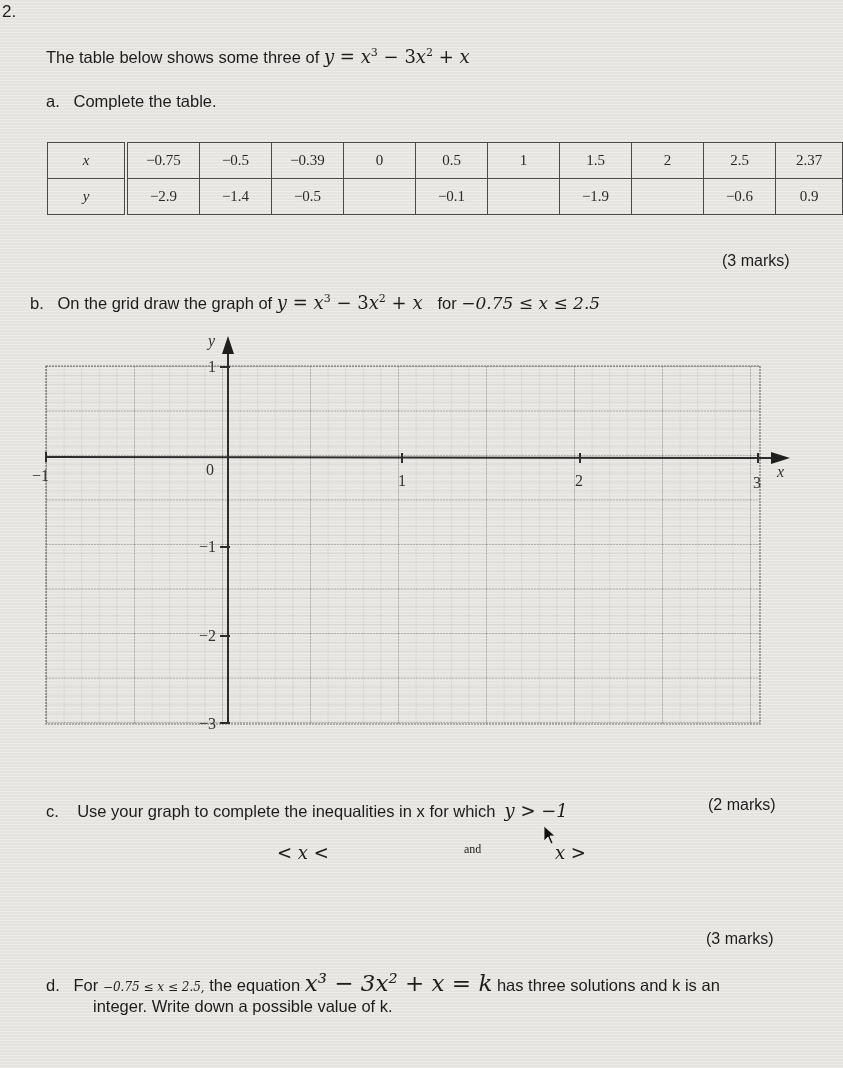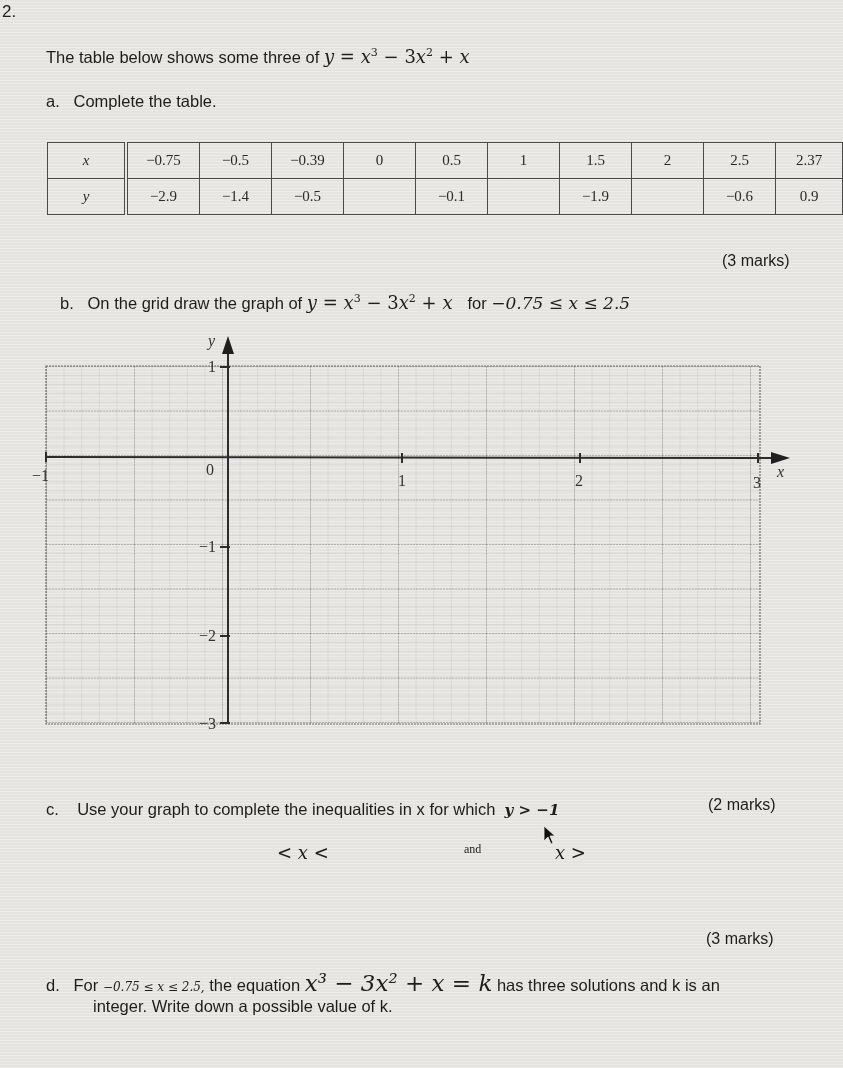--- a/index.html
+++ b/index.html
@@ -82,21 +82,21 @@
     <td>−1.9</td>
     <td></td>
     <td>−0.6</td>
     <td>0.9</td>
   </tr>
 </tbody>
   </table>
 
 <div class="abs marks" style="left:722px; top:252px;">(3 marks)</div>
 
-<div class="abs line" style="left:60px; top:292px;">
+<div class="abs line" style="left:30px; top:292px;">
   <span>b.</span>&nbsp;&nbsp;
   <span>On the grid draw the graph of</span>
   <span class="math" style="font-size:18px;">
     <span>y</span>
     <span class="up">=</span>
     <span>x</span><sup>3</sup>
     <span class="up">−</span>
     <span class="up">3</span><span>x</span><sup>2</sup>
     <span class="up">+</span>
     <span>x</span>
@@ -152,21 +152,21 @@
     <text x="199" y="321">−2</text>
     <text x="199" y="409">−3</text>
   </g>
 </svg>
 
 <div class="abs marks" style="left:708px; top:760px;margin-top:36px;">(2 marks)</div>
 
 <div class="abs line" style="left:46px; top:800px;">
   <span>c.</span>&nbsp;&nbsp;&nbsp;
   <span>Use your graph to complete the inequalities in x for which</span>&nbsp;
-  <span class="math" style="font-size:15px;font-weight:bold;">y &gt; −1</span>
+  <span class="math" style="font-size:18px;">y &gt; −1</span>
 </div>
 <div class="abs math" style="left:277px; top:842px; font-size:18px;">&lt; x &lt;</div>
 <div class="abs" style="left:464px; top:842px; font-family:'Liberation Serif',serif; font-size:12px;">and</div>
 <div class="abs math" style="left:555px; top:842px; font-size:18px;">x &gt;</div>
 
 <svg class="cursor" width="14" height="20">
   <polygon points="1,1 1,16 5,12 8,19 10,18 7,11 12,11" fill="#111" stroke="#eee" stroke-width="0.8"></polygon>
 </svg>
 
 <div class="abs marks" style="left:706px; top:930px;">(3 marks)</div>

